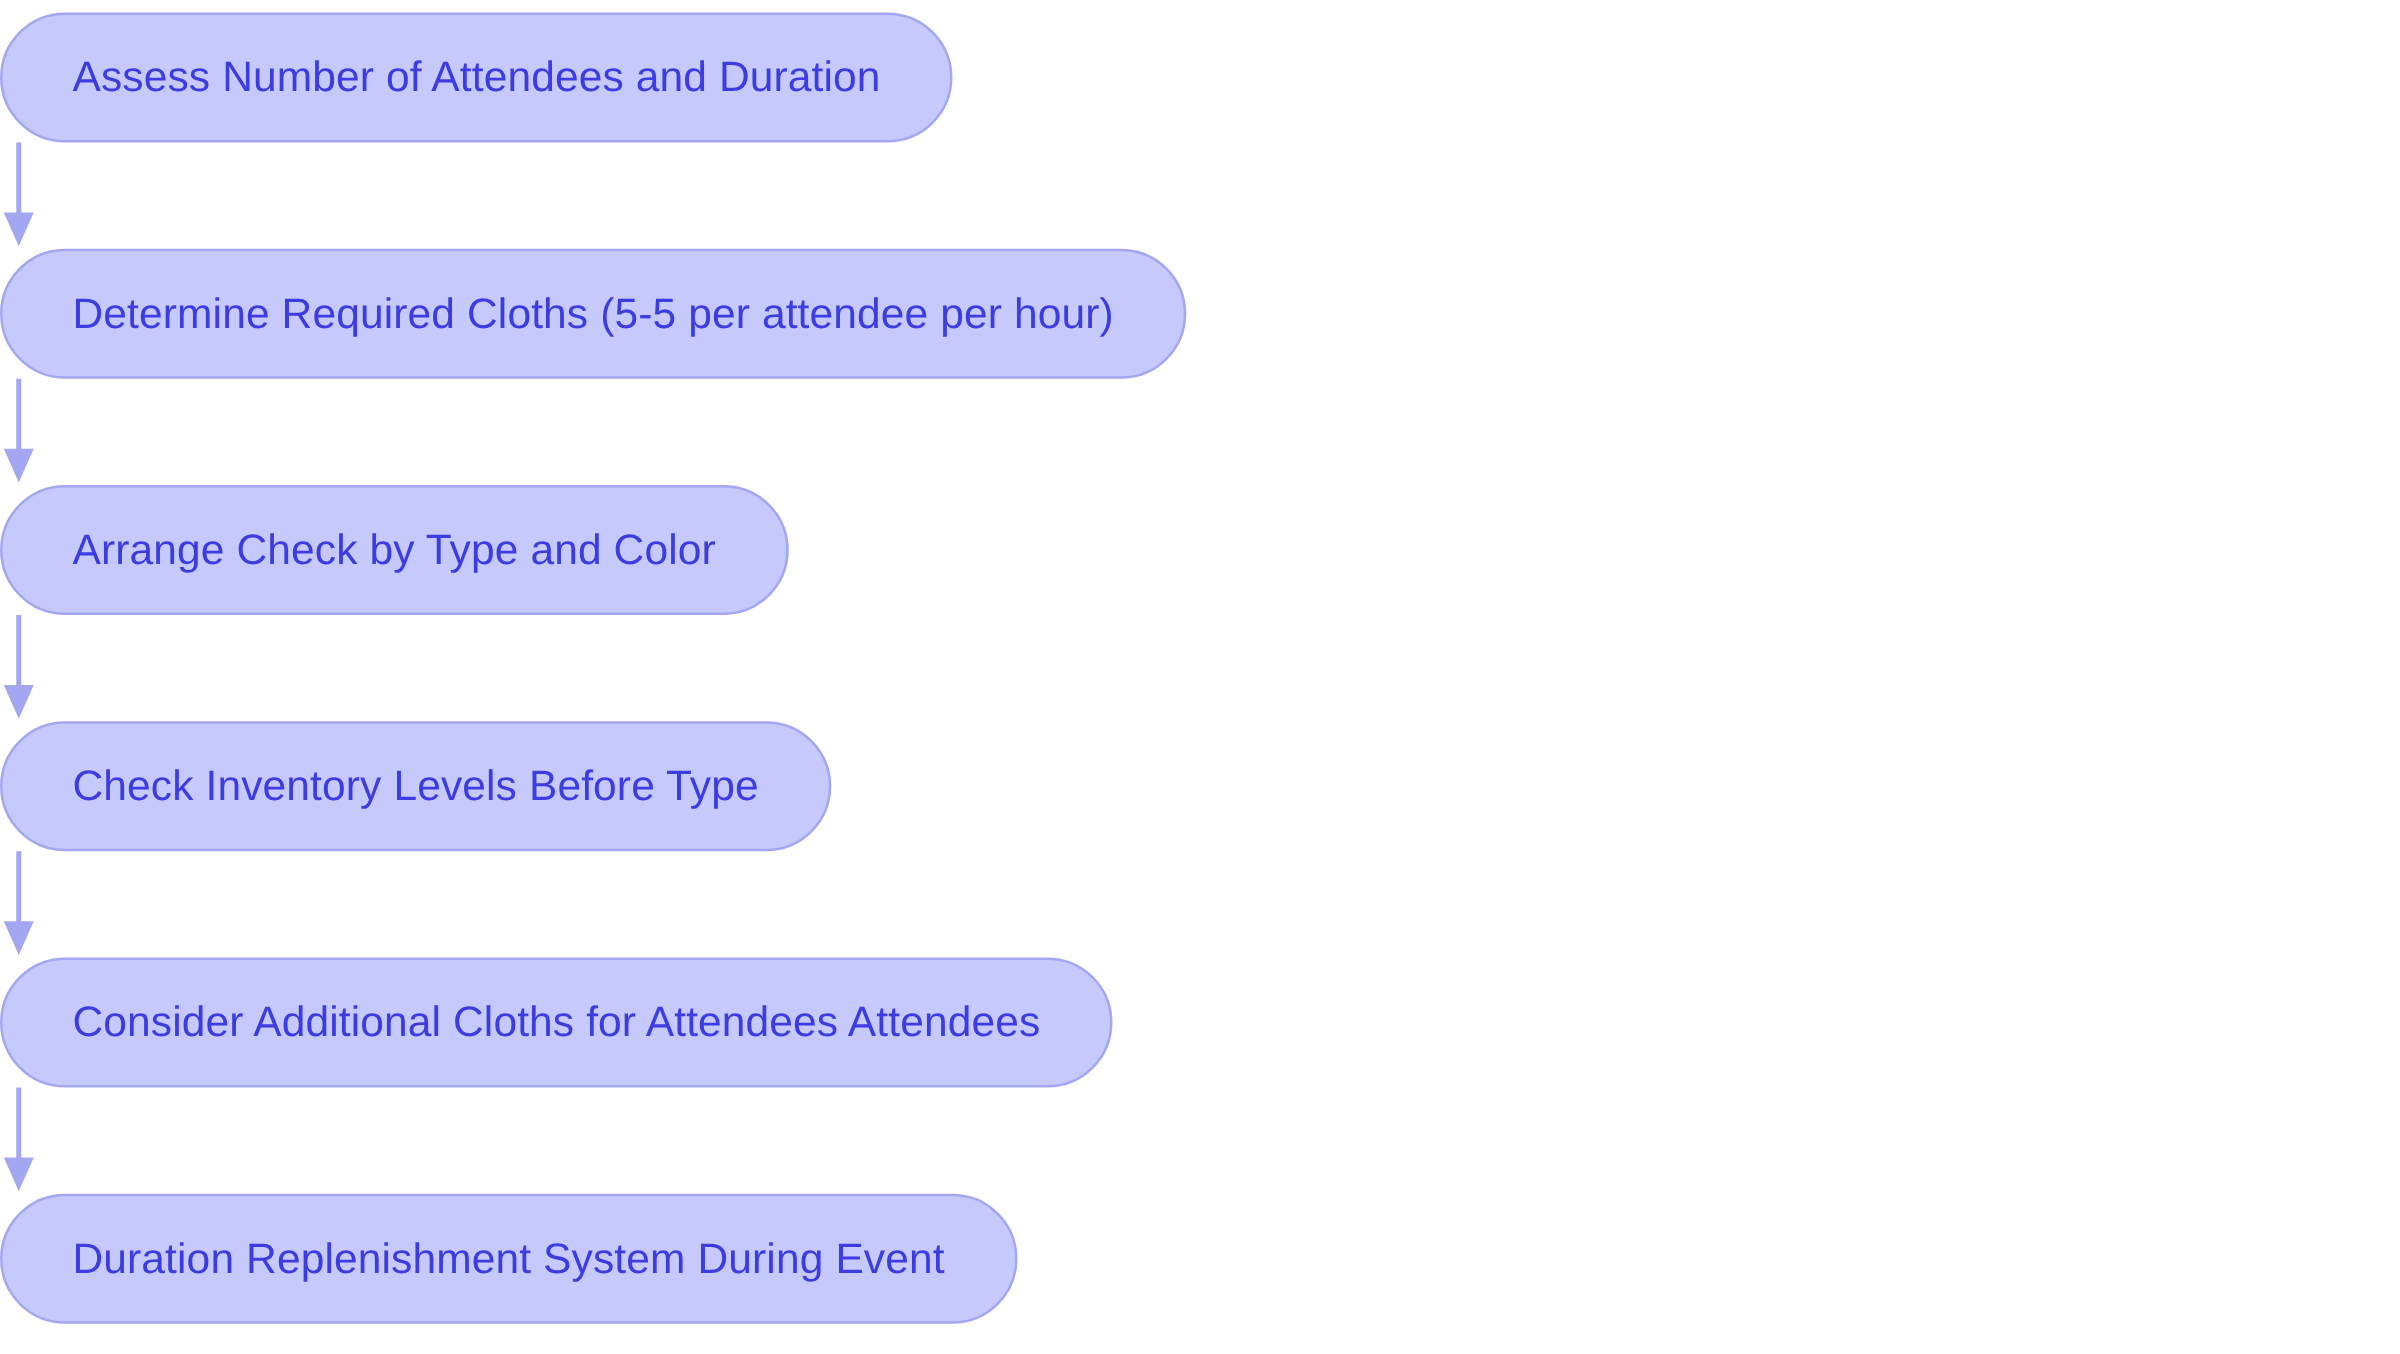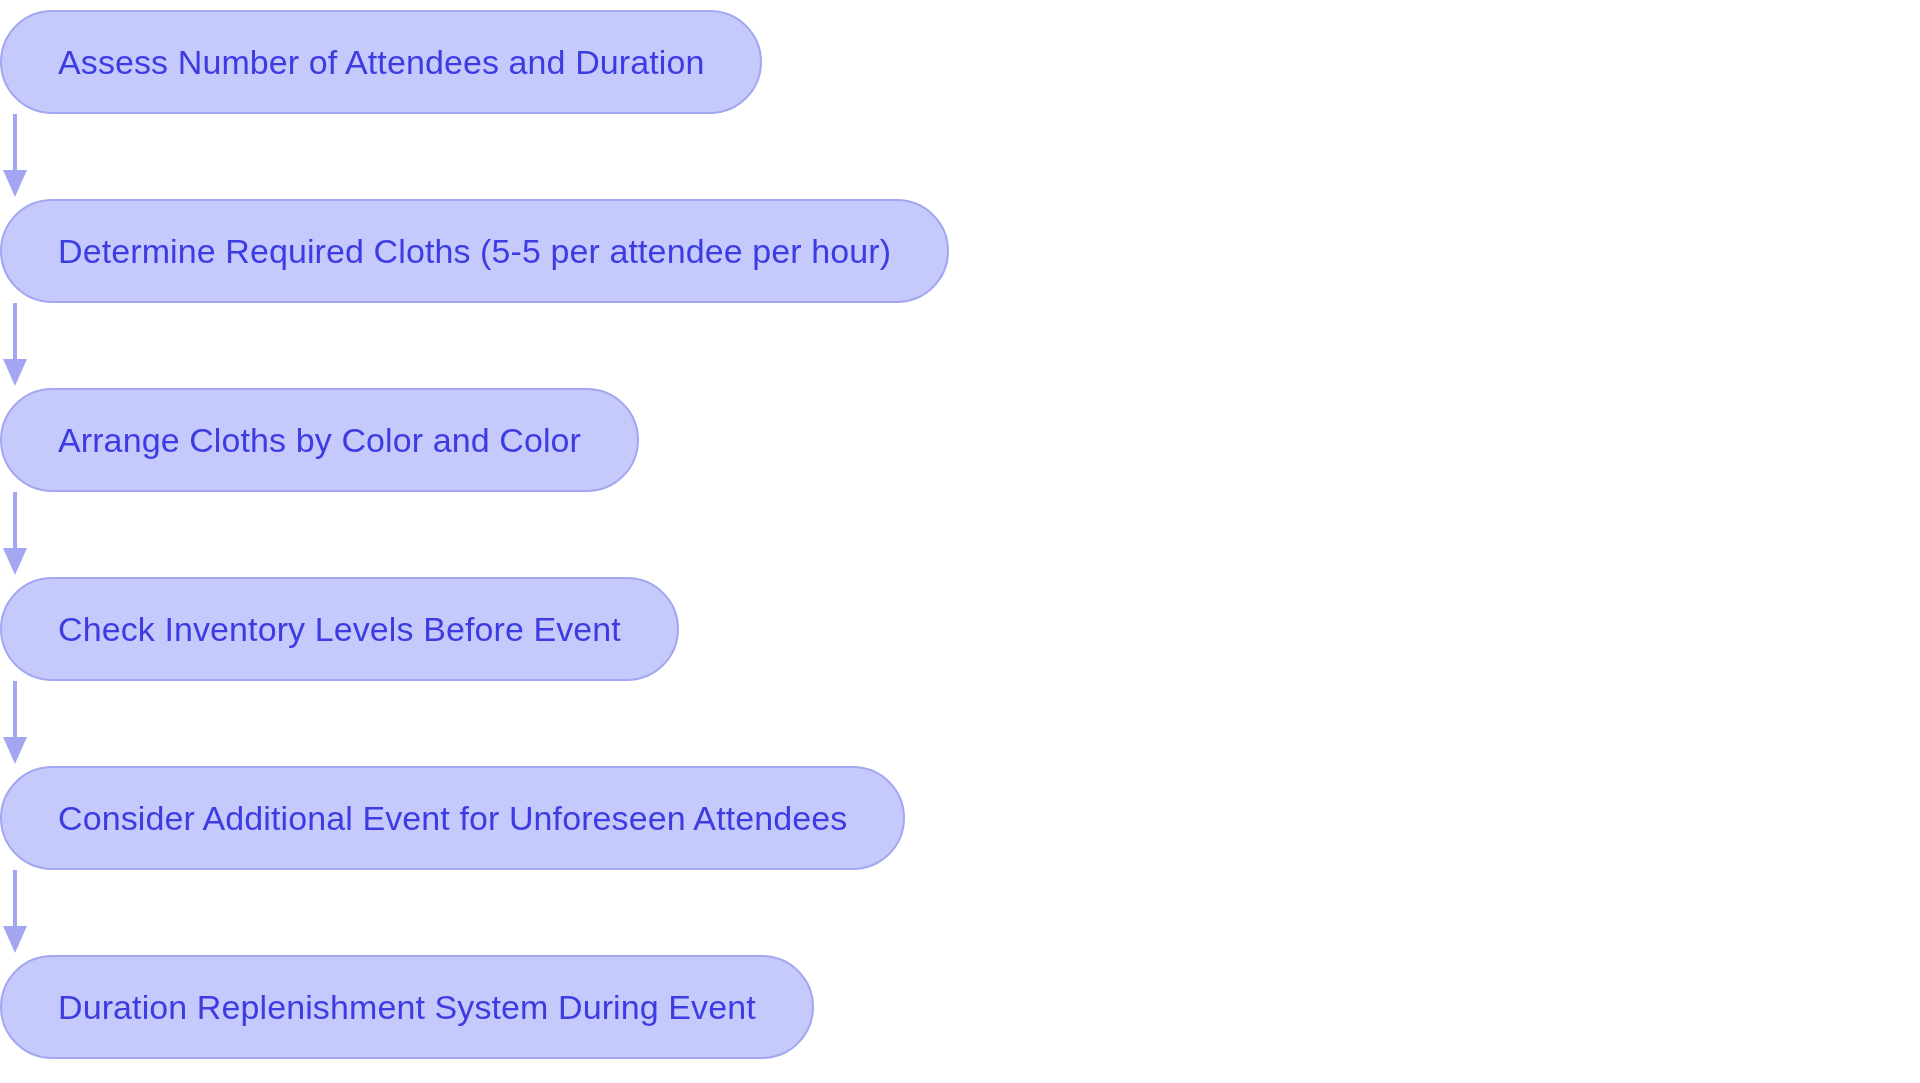--- a/index.html
+++ b/index.html
@@ -91,43 +91,43 @@
     </div>
 
     <div class="flow-connector">
       <svg viewBox="0 0 30 85" xmlns="http://www.w3.org/2000/svg" aria-hidden="true">
         <line x1="15" y1="0" x2="15" y2="62" stroke="#a3a7f2" stroke-width="4"></line>
         <polygon points="15,83 3,56 27,56" fill="#a3a7f2"></polygon>
       </svg>
     </div>
 
     <div class="flow-node">
-      <span class="flow-node-label">Arrange Cloths by Color and Color</span>
+      <span class="flow-node-label">Arrange Check by Type and Color</span>
     </div>
 
     <div class="flow-connector">
       <svg viewBox="0 0 30 85" xmlns="http://www.w3.org/2000/svg" aria-hidden="true">
         <line x1="15" y1="0" x2="15" y2="62" stroke="#a3a7f2" stroke-width="4"></line>
         <polygon points="15,83 3,56 27,56" fill="#a3a7f2"></polygon>
       </svg>
     </div>
 
     <div class="flow-node">
-      <span class="flow-node-label">Check Inventory Levels Before Event</span>
+      <span class="flow-node-label">Check Inventory Levels Before Type</span>
     </div>
 
     <div class="flow-connector">
       <svg viewBox="0 0 30 85" xmlns="http://www.w3.org/2000/svg" aria-hidden="true">
         <line x1="15" y1="0" x2="15" y2="62" stroke="#a3a7f2" stroke-width="4"></line>
         <polygon points="15,83 3,56 27,56" fill="#a3a7f2"></polygon>
       </svg>
     </div>
 
     <div class="flow-node">
-      <span class="flow-node-label">Consider Additional Event for Unforeseen Attendees</span>
+      <span class="flow-node-label">Consider Additional Cloths for Attendees Attendees</span>
     </div>
 
     <div class="flow-connector">
       <svg viewBox="0 0 30 85" xmlns="http://www.w3.org/2000/svg" aria-hidden="true">
         <line x1="15" y1="0" x2="15" y2="62" stroke="#a3a7f2" stroke-width="4"></line>
         <polygon points="15,83 3,56 27,56" fill="#a3a7f2"></polygon>
       </svg>
     </div>
 
     <div class="flow-node">

